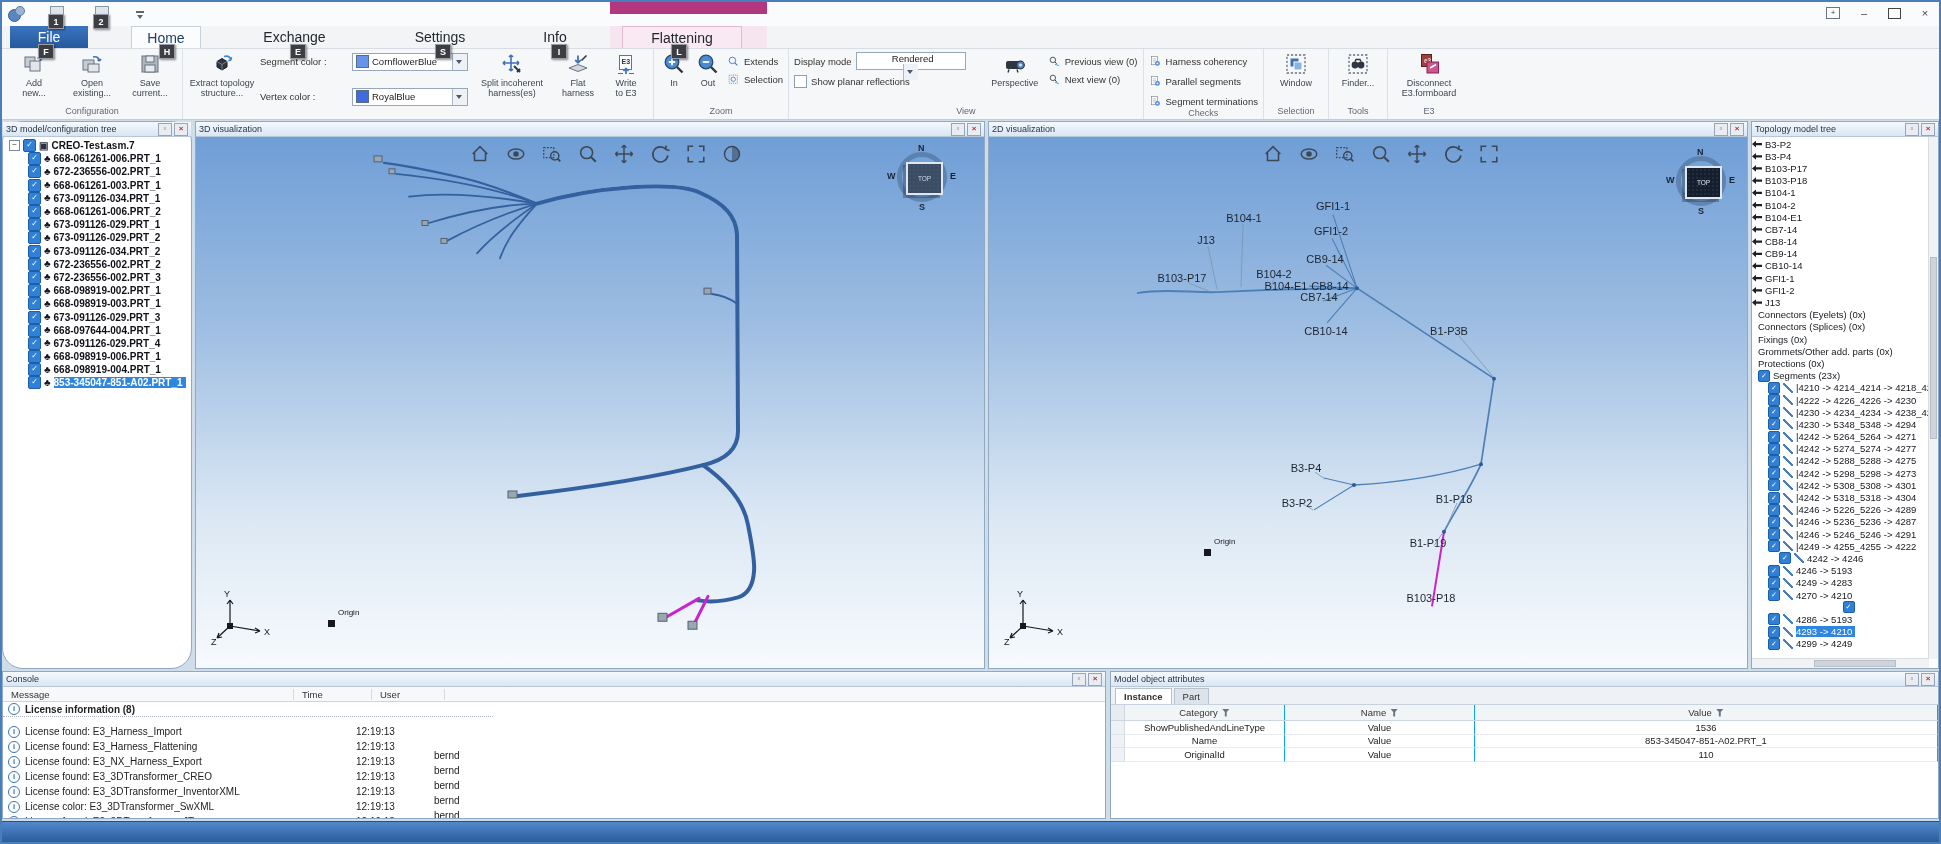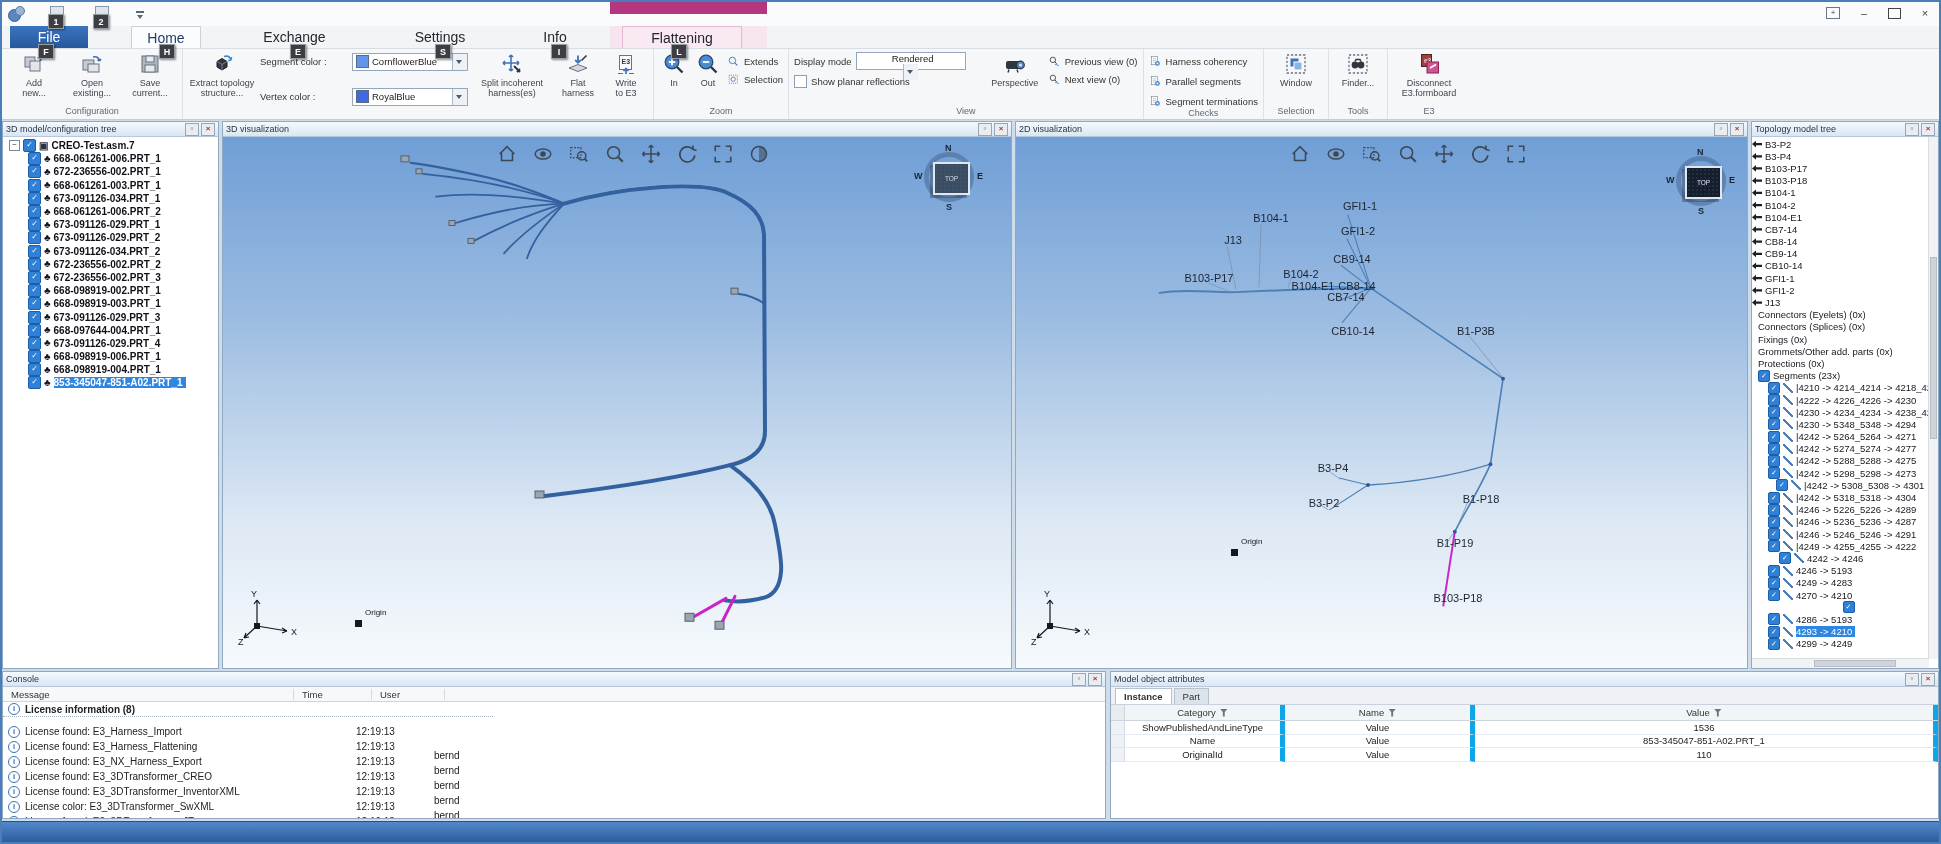--- a/index.html
+++ b/index.html
@@ -53,21 +53,21 @@
   .combo.wide{width:108px;flex-direction:column;}
   
   .main{flex:1;display:flex;gap:3px;padding-top:1px;min-height:0;}
   .panel{background:#fff;border:1px solid #92a9c2;display:flex;flex-direction:column;position:relative;box-sizing:border-box;min-width:0;}
   .phdr{height:14px;background:linear-gradient(#f5f9fd,#d9e6f3);border-bottom:1px solid #b7c7d9;
     display:flex;align-items:center;font-size:9px;color:#2a3542;padding:0 3px;flex:none;}
   .phdr .t{flex:1;white-space:nowrap;overflow:hidden;}
   .hbtn{width:12px;height:11px;border:1px solid #97a6b6;background:#e9edf2;font-size:8px;line-height:10px;
     text-align:center;margin-left:2px;color:#5a6a7a;flex:none;}
   .hbtn.close{color:#b03030;font-weight:bold;}
-  .p-tree{width:217px;flex:none;}
+  .p-tree{width:190px;flex:none;border-radius:21px;}
   .p-3d{width:790px;flex:none;}
   .p-2d{flex:1;}
   .p-topo{width:188px;flex:none;}
   
   .tree-body{flex:1;overflow:hidden;font-size:10px;font-weight:bold;color:#101018;padding-top:2px;}
   .trow{height:13.2px;display:flex;align-items:center;gap:3px;white-space:nowrap;}
   .trow .pad{flex:none;}
   .expander{width:9px;height:9px;border:1px solid #7a8a9a;background:#fff;font-size:8px;line-height:7px;
     text-align:center;color:#333;flex:none;font-weight:normal;}
   .cb{width:11px;height:11px;background:#2f80d6;border:1px solid #1b5fa8;border-radius:2px;color:#fff;
@@ -126,21 +126,21 @@
   .lrow .us{width:73px;padding-left:8px;box-sizing:border-box;margin-top:48px;}
   .info{width:10px;height:10px;border-radius:50%;border:1px solid #3a74b8;color:#2e66a8;font-size:7.5px;
     line-height:9px;text-align:center;font-weight:bold;flex:none;background:#fff;}
   .atabs{height:17px;background:#eef1f5;border-bottom:1px solid #c9d2dc;display:flex;align-items:flex-end;
     padding-left:4px;gap:2px;font-size:9.5px;color:#333;flex:none;}
   .atab{padding:2px 8px;border:1px solid #b8c2cc;border-bottom:none;background:#dde3ea;}
   .atab.on{background:#fff;font-weight:bold;}
   .ahead{display:flex;height:15px;background:#f2f5f8;border-bottom:1px solid #cdd5de;font-size:9.5px;
     color:#333;align-items:center;flex:none;}
   .ahead .sel0{width:14px;background:#e8ecf1;border-right:1px solid #cdd5de;height:100%;box-sizing:border-box;}
-  .acell{display:flex;align-items:center;justify-content:center;gap:4px;border-right:5px solid #0ea5e9;
+  .acell{display:flex;align-items:center;justify-content:center;gap:4px;border-right:1px solid #0ea5e9;
     height:100%;box-sizing:border-box;}
   .acat{width:160px;} .anam{width:190px;} .aval{flex:1;}
   .funnel{width:8px;height:8px;background:#6a7686;flex:none;
     clip-path:polygon(0 0,100% 0,62% 45%,62% 100%,38% 100%,38% 45%);}
   .abody{flex:1;overflow:hidden;font-size:9.5px;color:#222;}
   .arow{display:flex;height:13.5px;align-items:stretch;}
   .arow .sel0{width:14px;background:#eef1f5;border-right:1px solid #d5dbe2;border-bottom:1px solid #e0e5ea;box-sizing:border-box;}
   .arow .acell{border-bottom:1px solid #e8ecf0;}
   .statusbar{height:20px;flex:none;background:linear-gradient(#5289cc,#2c5c9c);border-top:1px solid #24508c;margin-top:2px;}
 </style>
@@ -906,21 +906,21 @@
           <div class="krow" style="padding-left: 16px;">
             <span class="cbs">✓</span>
             <span class="segicon"></span>
             <span>|4242 -&gt; 5288_5288 -&gt; 4275</span>
           </div>
           <div class="krow" style="padding-left: 16px;">
             <span class="cbs">✓</span>
             <span class="segicon"></span>
             <span>|4242 -&gt; 5298_5298 -&gt; 4273</span>
           </div>
-          <div class="krow" style="padding-left: 24px;">
+          <div class="krow" style="padding-left: 16px;">
             <span class="cbs">✓</span>
             <span class="segicon"></span>
             <span>|4242 -&gt; 5308_5308 -&gt; 4301</span>
           </div>
           <div class="krow" style="padding-left: 16px;">
             <span class="cbs">✓</span>
             <span class="segicon"></span>
             <span>|4242 -&gt; 5318_5318 -&gt; 4304</span>
           </div>
           <div class="krow" style="padding-left: 16px;">

